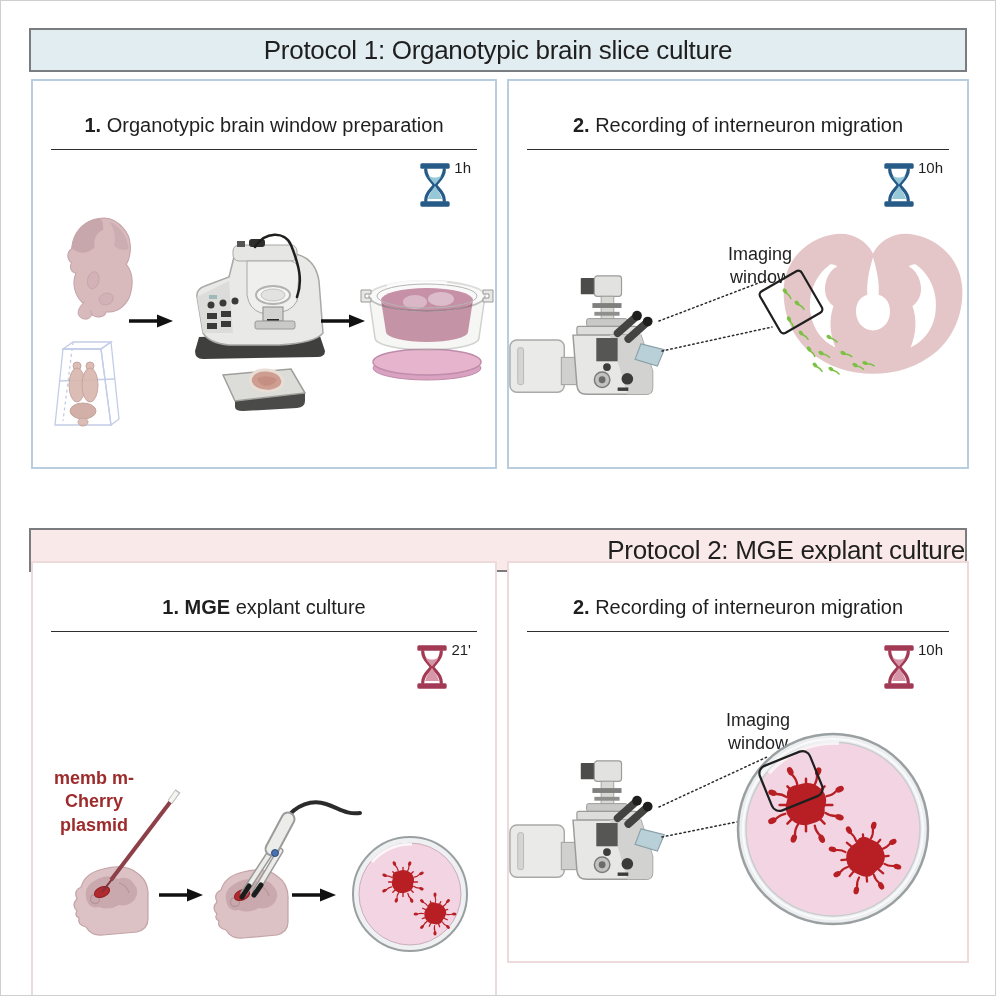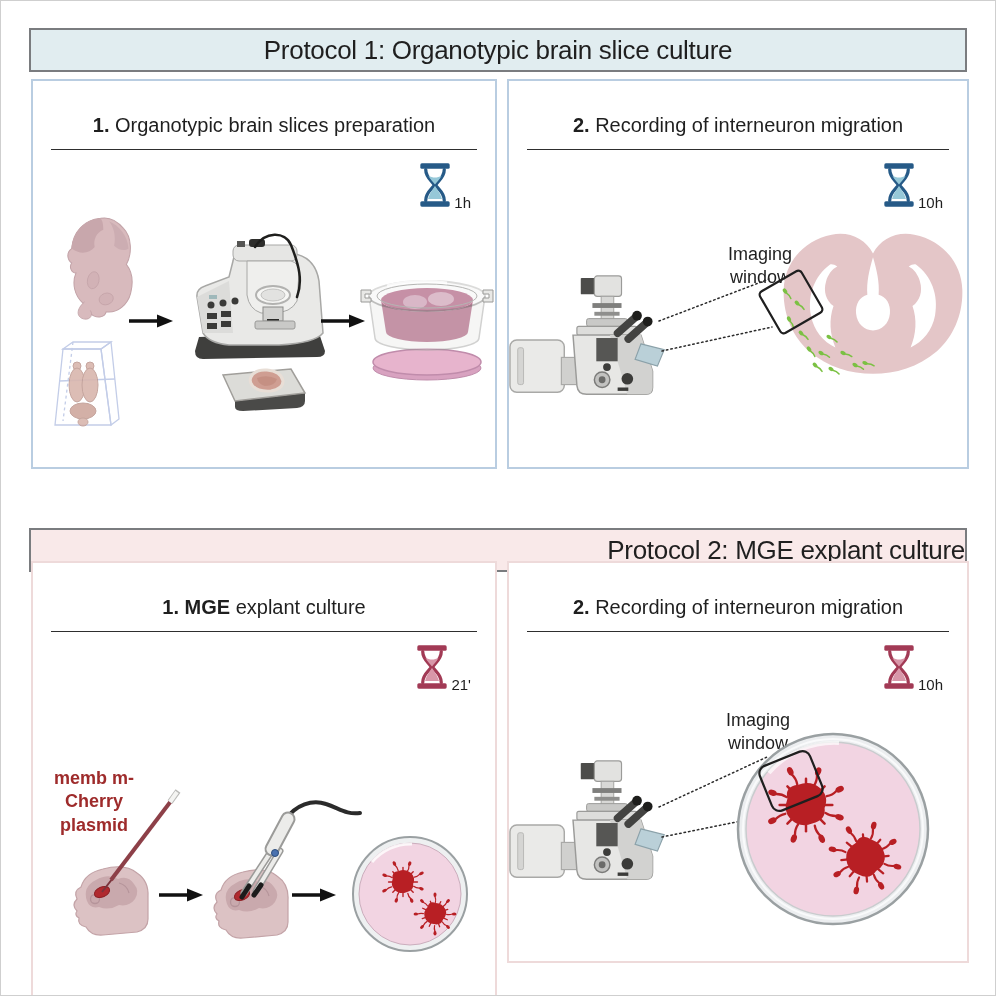--- a/index.html
+++ b/index.html
@@ -19,21 +19,21 @@
   .panel{position:absolute;box-sizing:border-box;background:#fff;}
   .panel.p1{border:2px solid var(--protocol1-panel-border,#b9cde1);}
   .panel.p2{border:2px solid var(--protocol2-panel-border,#eedada);}
   #panel11{left:30px;top:78px;width:466px;height:390px;}
   #panel12{left:506px;top:78px;width:462px;height:390px;}
   #panel21{left:30px;top:560px;width:466px;height:478px;}
   #panel22{left:506px;top:560px;width:462px;height:402px;}
   .panel-title{position:absolute;top:33px;left:0;right:0;text-align:center;font-size:20px;}
   .panel-title .tnum,.panel-title .tbold{font-weight:700;}
   .rule{position:absolute;top:68px;left:18px;right:18px;border-top:1.6px solid #2e2e2e;}
-  .hg-wrap{position:absolute;top:78px;right:24px;display:flex;align-items:flex-end;gap:2px;}
+  .hg-wrap{position:absolute;top:78px;right:24px;display:flex;align-items:flex-start;gap:2px;}
   .hg{--hg-frame:var(--hourglass-blue-frame,#265a87);--hg-sand:var(--hourglass-blue-sand,#96c8d8);}
   .p2 .hg{--hg-frame:var(--hourglass-red-frame,#a23a55);--hg-sand:var(--hourglass-red-sand,#d897a9);}
   .dur{font-size:15px;}
   .art{position:absolute;left:0;top:0;width:100%;height:100%;}
   .float-label{position:absolute;text-align:center;font-size:18px;line-height:1.25;color:#1f1f1f;}
   #imaging-label-1{left:206px;top:162px;width:90px;}
   #imaging-label-2{left:204px;top:146px;width:90px;}
   #plasmid-label{left:0px;top:204px;width:122px;font-weight:700;line-height:1.3;
     color:var(--plasmid-text,#9e2b2b);}
   .dot{stroke:#2b2b2b;stroke-width:1.5;stroke-dasharray:1.5 3;fill:none;stroke-linecap:round;}
@@ -116,21 +116,21 @@
   </g>
 </defs>
 </svg>
 
 <div class="proto-header" id="p1-header">
   <span>Protocol 1: Organotypic brain slice culture</span>
 </div>
 
 <div class="panel p1" id="panel11">
   <div class="panel-title">
-    <span class="tnum">1. </span><span class="tbold"></span><span>Organotypic brain slices preparation</span>
+    <span class="tnum">1. </span><span class="tbold"></span><span>Organotypic brain window preparation</span>
   </div>
   <div class="rule"></div>
   <div class="hg-wrap">
     <svg class="hg" viewBox="0 0 44 56" width="34" height="52">
           <use href="#hourglass"></use>
         </svg>
     <span class="dur">1h</span>
   </div>
   <svg class="art" viewBox="0 0 462 386">
 

